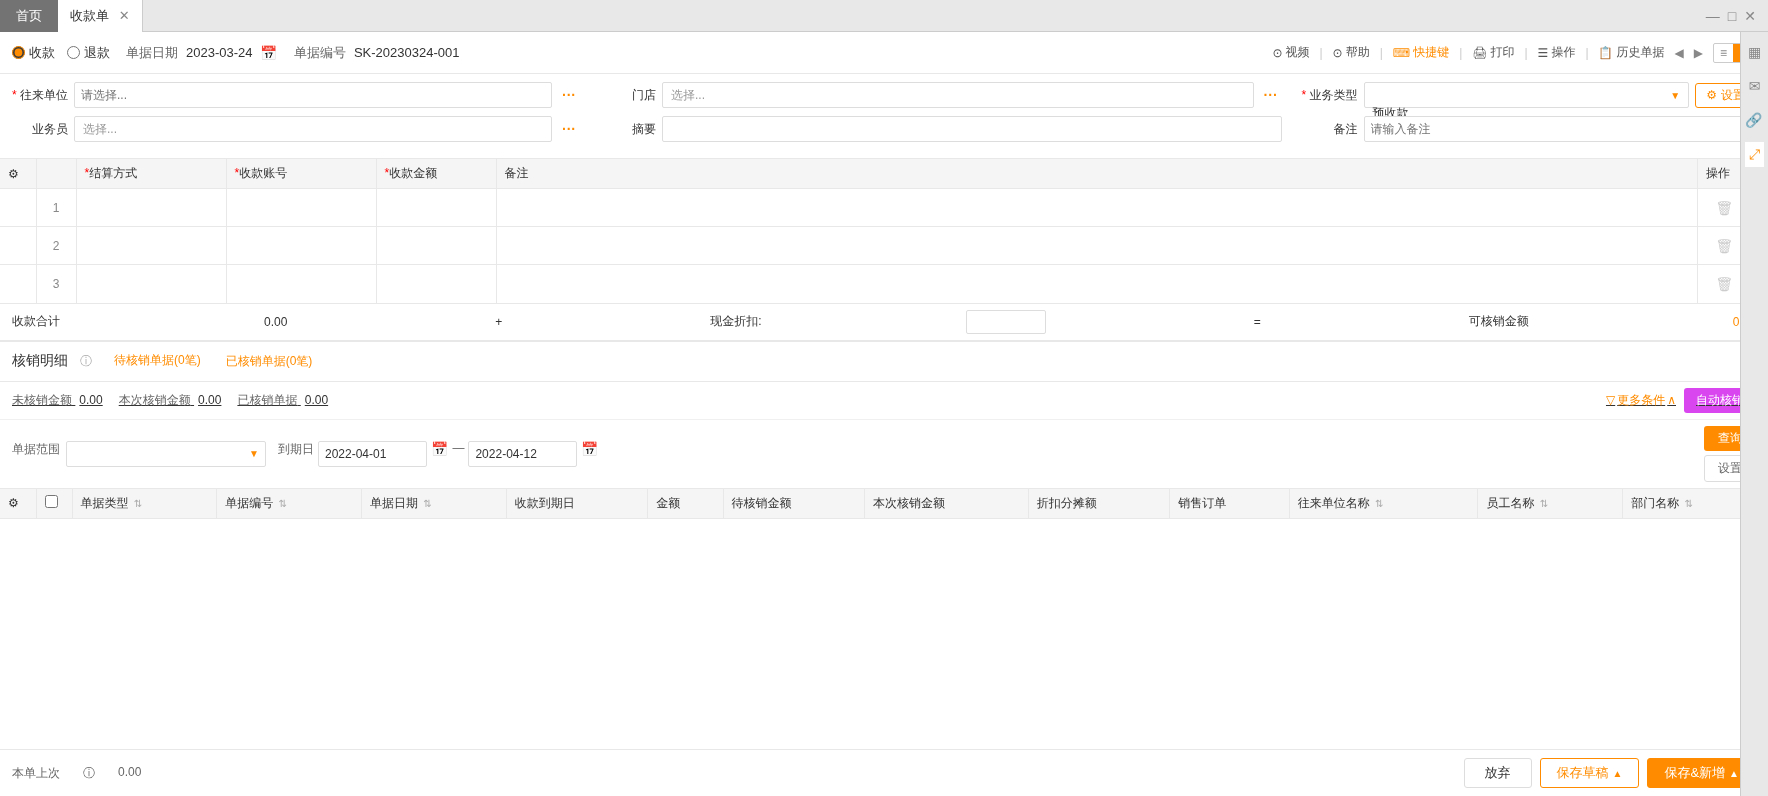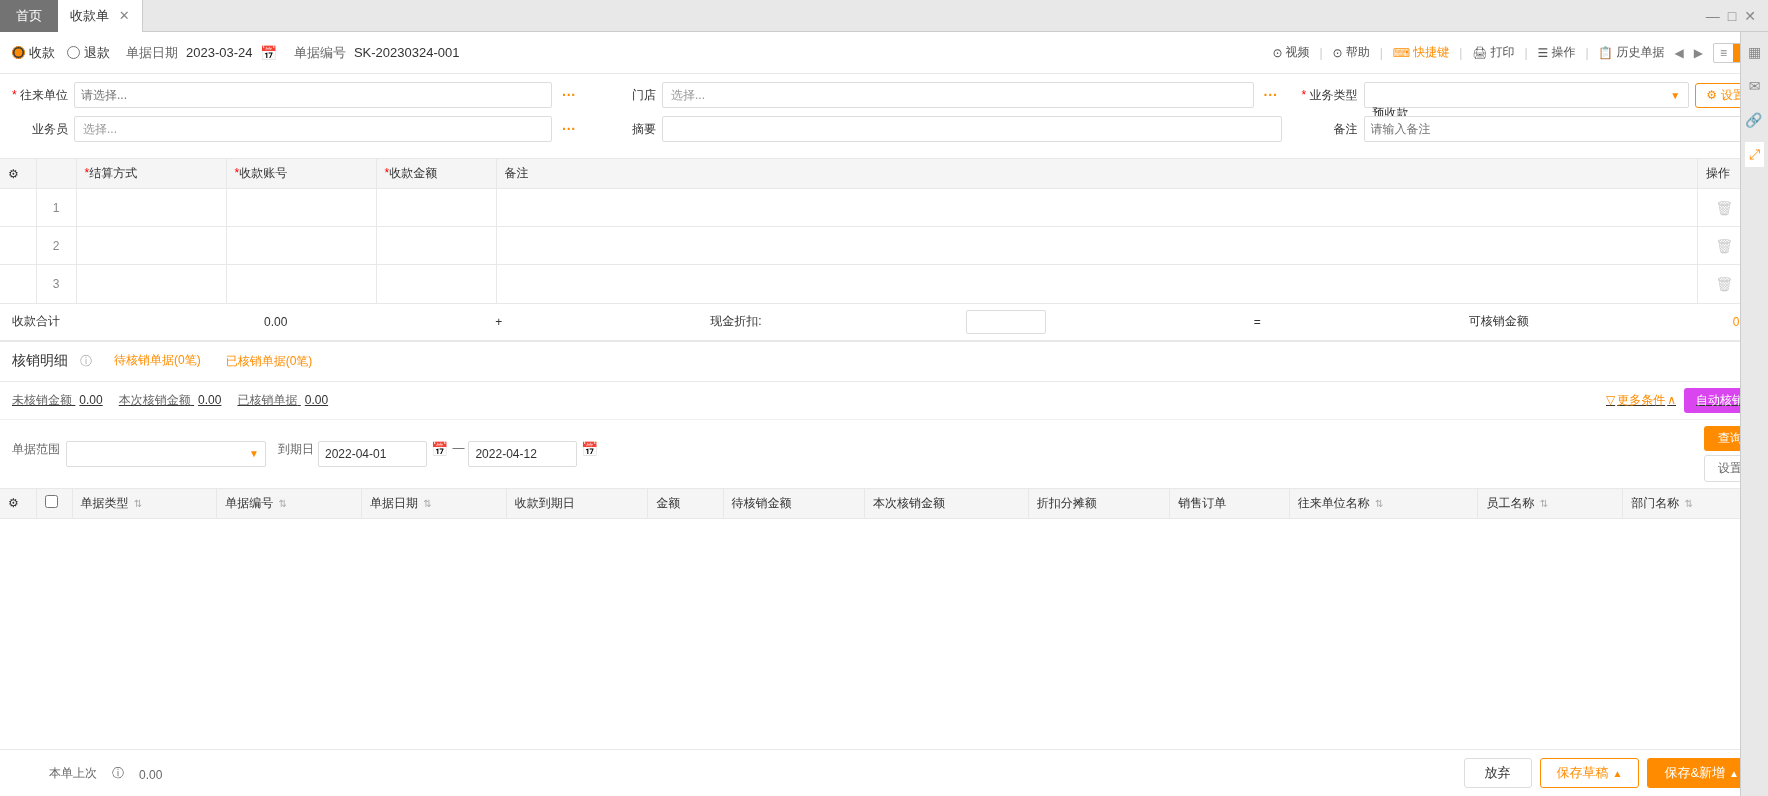--- a/index.html
+++ b/index.html
@@ -103,21 +103,21 @@
     .settings-btn2 { border: 1px solid #ddd; color: #666; border-radius: 3px; padding: 4px 12px; cursor: pointer; background: #fff; font-size: 12px; }
 
     
     .bottom-table-container { flex: 1; overflow: auto; }
     .bottom-table { width: 100%; border-collapse: collapse; font-size: 12px; }
     .bottom-table th { background: #f5f5f5; padding: 6px 8px; text-align: left; border-right: 1px solid #e8e8e8; border-bottom: 1px solid #e8e8e8; font-weight: normal; color: #333; white-space: nowrap; }
     .sort-icon { color: #aaa; font-size: 10px; margin-left: 2px; cursor: pointer; }
 
     
     .footer { display: flex; align-items: center; padding: 8px 12px; background: #fff; border-top: 1px solid #e8e8e8; }
-    .footer-left { display: flex; align-items: flex-end; gap: 15px; font-size: 12px; color: #666; margin-left: 37px; }
+    .footer-left { display: flex; align-items: flex-start; gap: 23px; font-size: 12px; color: #666; }
     .footer-right { margin-left: auto; display: flex; gap: 8px; }
     .btn-discard { background: #fff; border: 1px solid #ddd; color: #333; border-radius: 3px; padding: 5px 20px; cursor: pointer; font-size: 13px; }
     .btn-draft { background: #fff; border: 1px solid #ff8c00; color: #ff8c00; border-radius: 3px; padding: 5px 16px; cursor: pointer; font-size: 13px; display: flex; align-items: center; gap: 4px; }
     .btn-save { background: #ff8c00; border: 1px solid #ff8c00; color: #fff; border-radius: 3px; padding: 5px 16px; cursor: pointer; font-size: 13px; display: flex; align-items: center; gap: 4px; }
     .btn-arrow { font-size: 10px; }
 
     
     .right-sidebar { position: fixed; right: 0; top: 32px; width: 28px; background: #e8e8e8; border-left: 1px solid #ccc; display: flex; flex-direction: column; align-items: center; padding: 8px 0; gap: 10px; height: calc(100vh - 32px); }
     .sidebar-icon { color: #888; font-size: 14px; cursor: pointer; padding: 4px; }
     .sidebar-icon.active { color: #ff8c00; background: #fff; }

